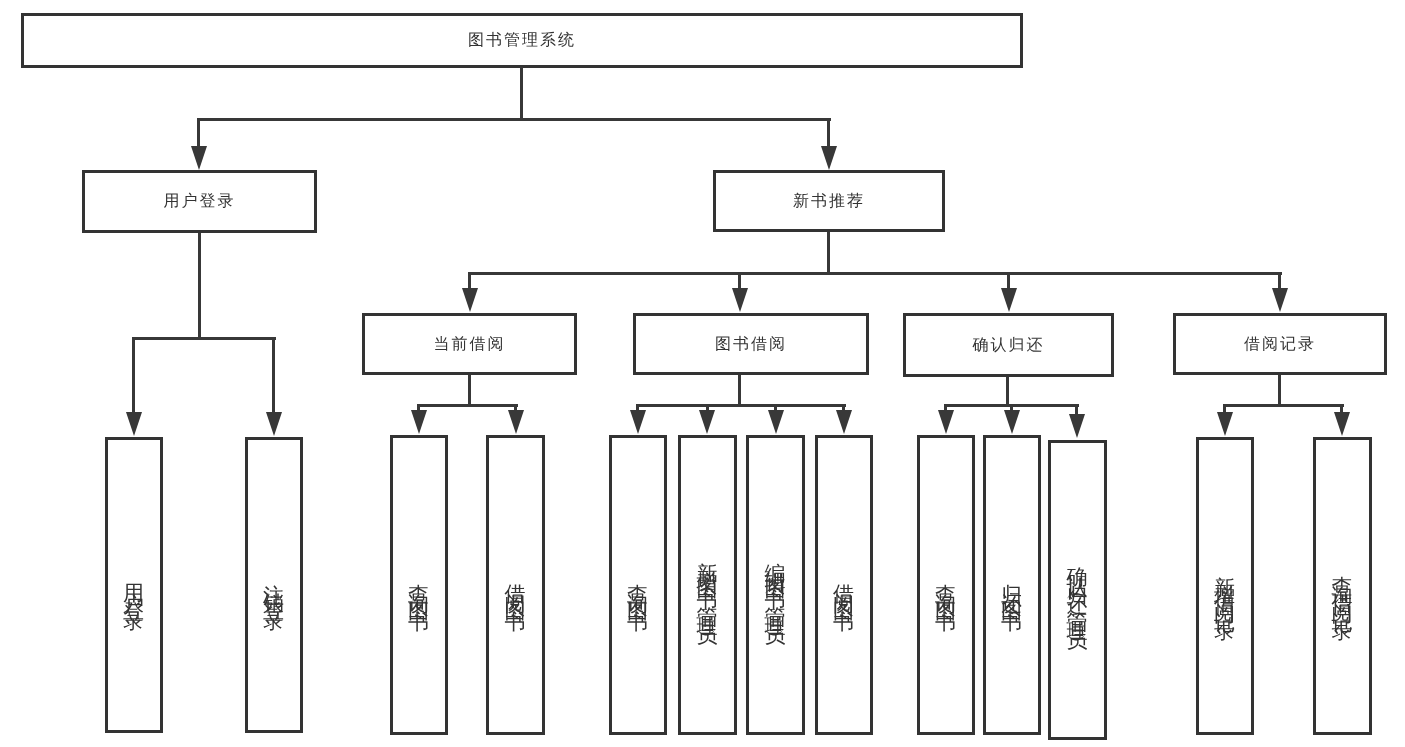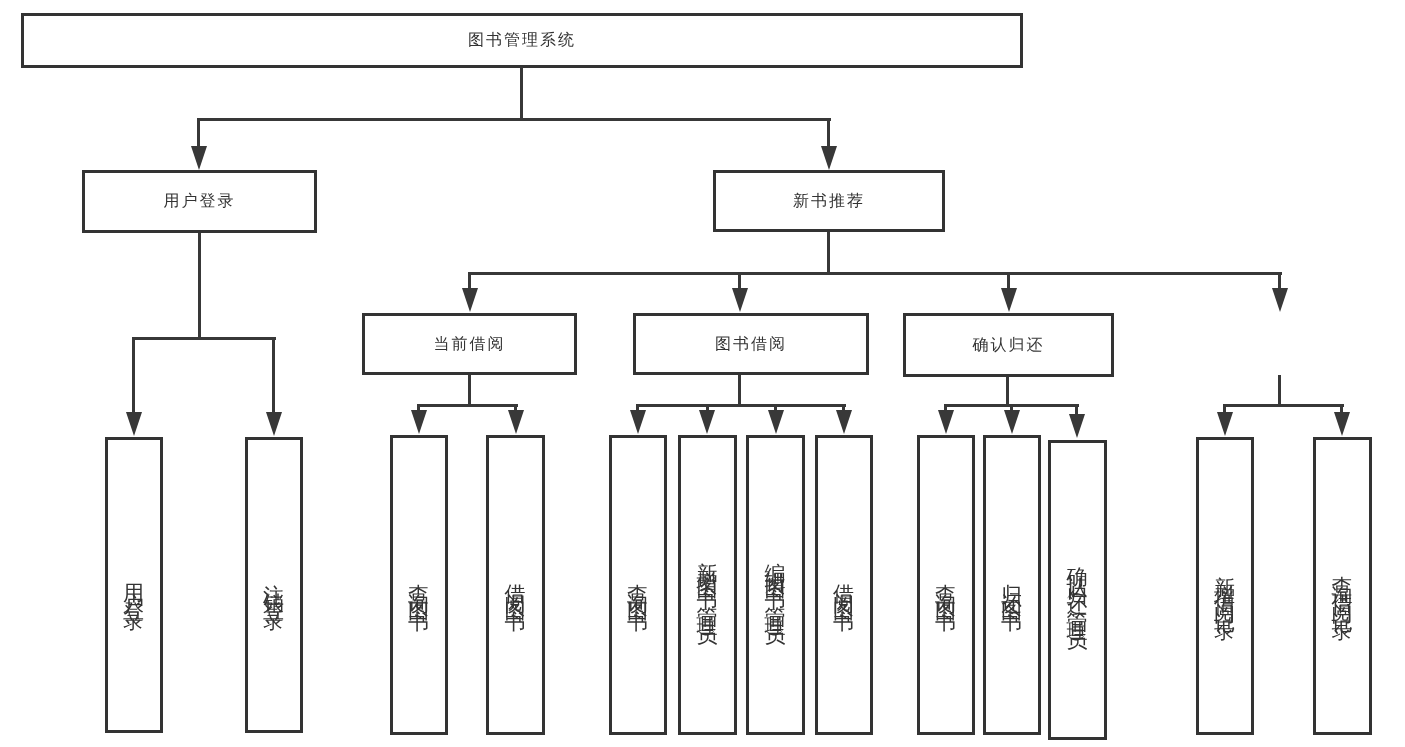--- a/index.html
+++ b/index.html
@@ -71,20 +71,23 @@
   <div class="arrow" style="left:1272px;top:288px;"></div>
 
   <div class="node h-node" style="left:362px;top:313px;width:215px;height:62px;">
     <span>当前借阅</span>
   </div>
   <div class="node h-node" style="left:633px;top:313px;width:236px;height:62px;">
     <span>图书借阅</span>
   </div>
   <div class="node h-node" style="left:903px;top:313px;width:211px;height:64px;">
     <span>确认归还</span>
+  </div>
+  <div class="node h-node" style="left:1173px;top:313px;width:214px;height:62px;">
+    <span>借阅记录</span>
   </div>
 
   <div class="line vl" style="left:468px;top:375px;height:31px;"></div>
   <div class="line hl" style="left:417px;top:404px;width:101px;"></div>
   <div class="line vl" style="left:417px;top:404px;height:10px;"></div>
   <div class="arrow" style="left:411px;top:410px;"></div>
   <div class="line vl" style="left:514px;top:404px;height:10px;"></div>
   <div class="arrow" style="left:508px;top:410px;"></div>
 
   <div class="line vl" style="left:738px;top:375px;height:31px;"></div>

